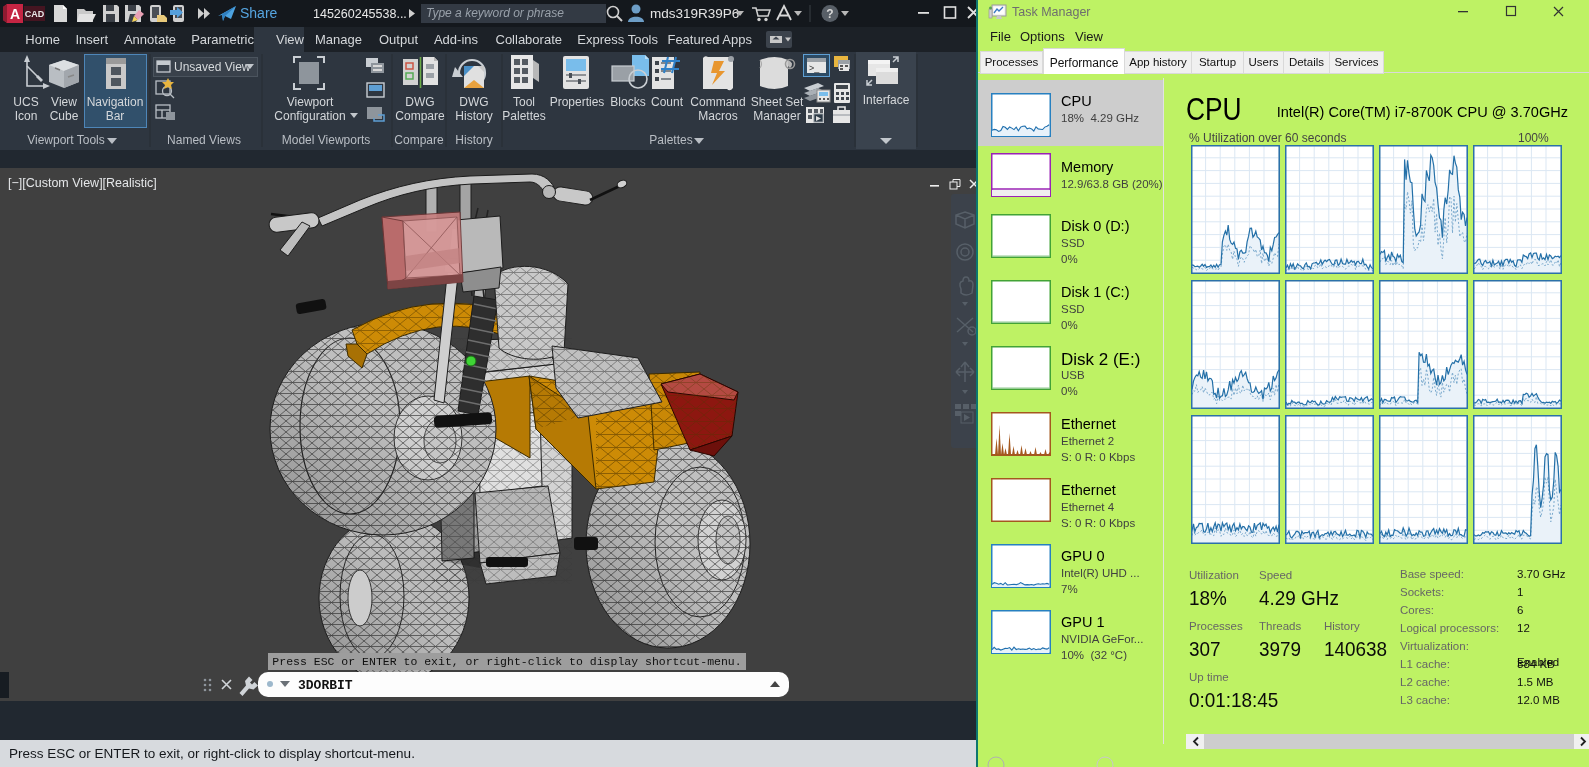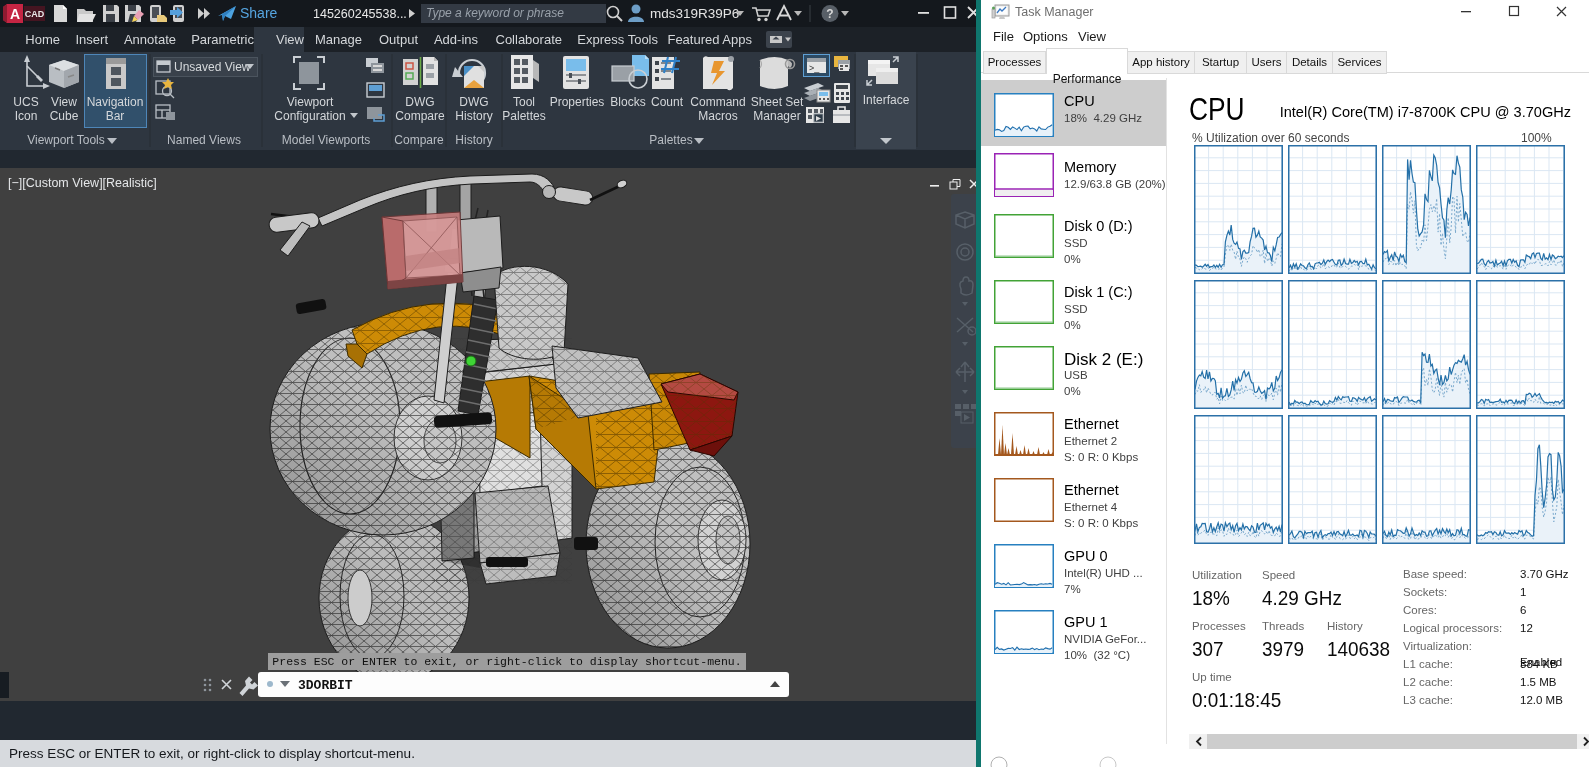--- a/index.html
+++ b/index.html
@@ -6,24 +6,24 @@
 #acad{position:absolute;left:0;top:0;width:981px;height:767px;background:#212830}
 .qat{position:absolute;left:0;top:0;width:981px;height:27px;background:#14181d;color:#d8d8d8}
 .ribtabs{position:absolute;left:0;top:27px;width:981px;height:25px;background:#1c2127;color:#d4d7da;font-size:13px}
 .rtab{position:absolute;top:0;height:25px;line-height:25px;text-align:right}
 .rtab.sel{background:#2e3640}
 .ribbon{position:absolute;left:0;top:52px;width:981px;height:98px;background:#2e3640;color:#d4d7da}
 .ftabs{position:absolute;left:0;top:150px;width:981px;height:28px;background:#171b21}
 .draw{position:absolute;left:0;top:168px;width:981px;height:533px;background:#404040;overflow:hidden}
 .mtabs{position:absolute;left:0;top:711px;width:981px;height:29px;background:#262b33}
 .statusb{position:absolute;left:0;top:740px;width:981px;height:27px;background:#d7dade;color:#15181c;font-size:13.5px;line-height:27px;padding-left:9px}
-#tm{position:absolute;left:976px;top:0;width:613px;height:767px;background:#ffffff;font-family:"Liberation Sans",sans-serif;border-left:5px solid #0f766e}
+#tm{position:absolute;left:976px;top:0;width:613px;height:767px;background:#bef264;font-family:"Liberation Sans",sans-serif;border-left:2px solid #0f766e}
 .tmrow{position:absolute;white-space:nowrap}
 .ttab{position:absolute;top:51px;height:23px;border:1px solid #d9d9d9;background:#f0f0f0;font-size:11.5px;padding-top:4px;color:#111;text-align:center;box-sizing:border-box;white-space:nowrap}
-.ttab.sel{top:48px;height:26px;border-bottom:none;background:#fff;z-index:3;padding-top:23px;font-size:12px}
+.ttab.sel{top:48px;height:26px;border-bottom:none;background:#fff;z-index:3;padding-top:7px;font-size:12px}
 .slbl{font-size:11.5px;color:#666}
 .sval{font-size:21px;color:#0a0a0a;transform:scale(.9,1);transform-origin:0 0}
 .rlbl{font-size:11.5px;color:#666}
 .rval{font-size:11.5px;color:#111}
 svg{display:block}
 </style></head>
 <body>
 <div id="acad">
 <div class="qat">
 <svg width="981" height="27" style="position:absolute;left:0;top:0">
@@ -522,21 +522,21 @@
           <circle cx="10" cy="8" r="1.3"></circle>
           <circle cx="5" cy="13" r="1.3"></circle>
           <circle cx="10" cy="13" r="1.3"></circle>
           <circle cx="5" cy="18" r="1.3"></circle>
           <circle cx="10" cy="18" r="1.3"></circle>
         </g>
         <path d="M22,8 L31,17 M31,8 L22,17" stroke="#d0d4d8" stroke-width="1.6"></path>
         <path d="M39.5,21 L46,13.5 L45,9 L49,4.5 L52.5,8 L50,10.5 L52,12.5 L54.5,10 L58,13.5 L53.5,17.5 L49,16.5 L42.5,24 Z" fill="#d0d4d8"></path>
       </svg>
 <div style="position:absolute;left:0px;top:504px;width:9px;height:26px;background:#171c22"></div>
-      <div style="position:absolute;left:258px;top:504px;width:531px;height:25px;background:#fdfdfd;border-radius:3px">
+      <div style="position:absolute;left:258px;top:504px;width:531px;height:25px;background:#fdfdfd;border-radius:10px">
  <svg width="531" height="25">
           <circle cx="12" cy="12" r="3" fill="#9db8cc"></circle>
           <path d="M22,9 L32,9 L27,15 Z" fill="#6a7076"></path>
           <text x="40" y="17" font-size="13" font-weight="bold" font-family="Liberation Mono,monospace" fill="#111">3DORBIT</text>
           <path d="M512,15 L522,15 L517,9 Z" fill="#444"></path>
         </svg>
 </div>
 </div>
 <div class="statusb">Press ESC or ENTER to exit, or right-click to display shortcut-menu.</div>
 </div>

